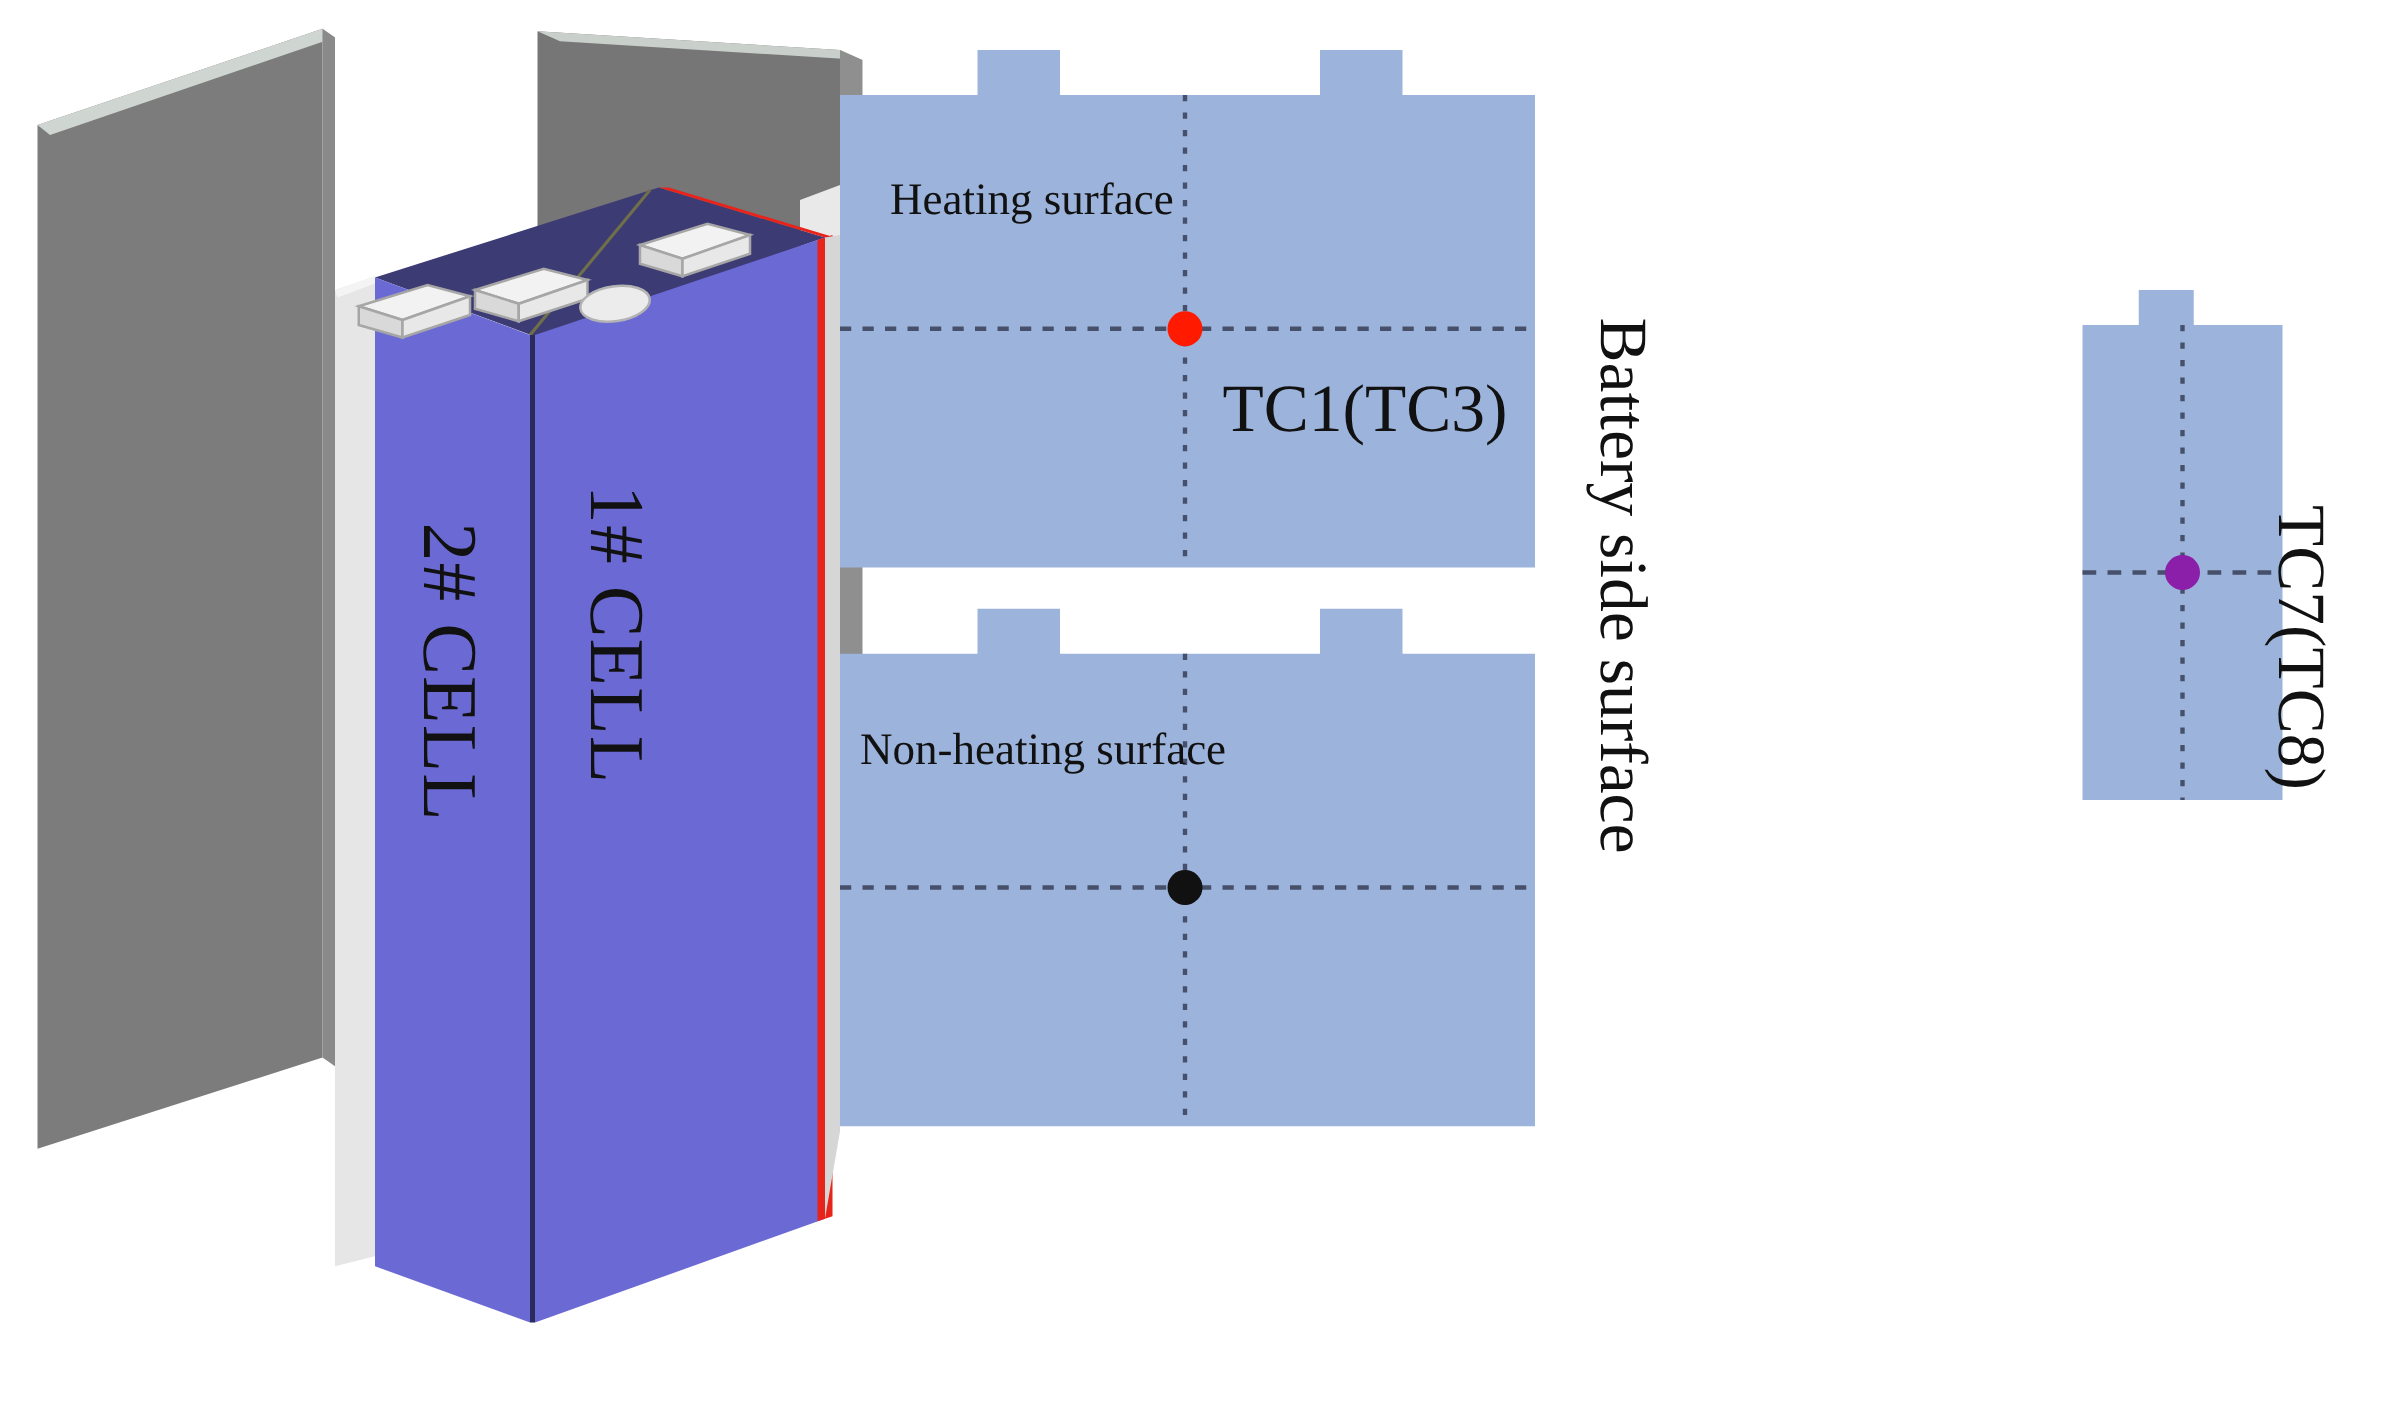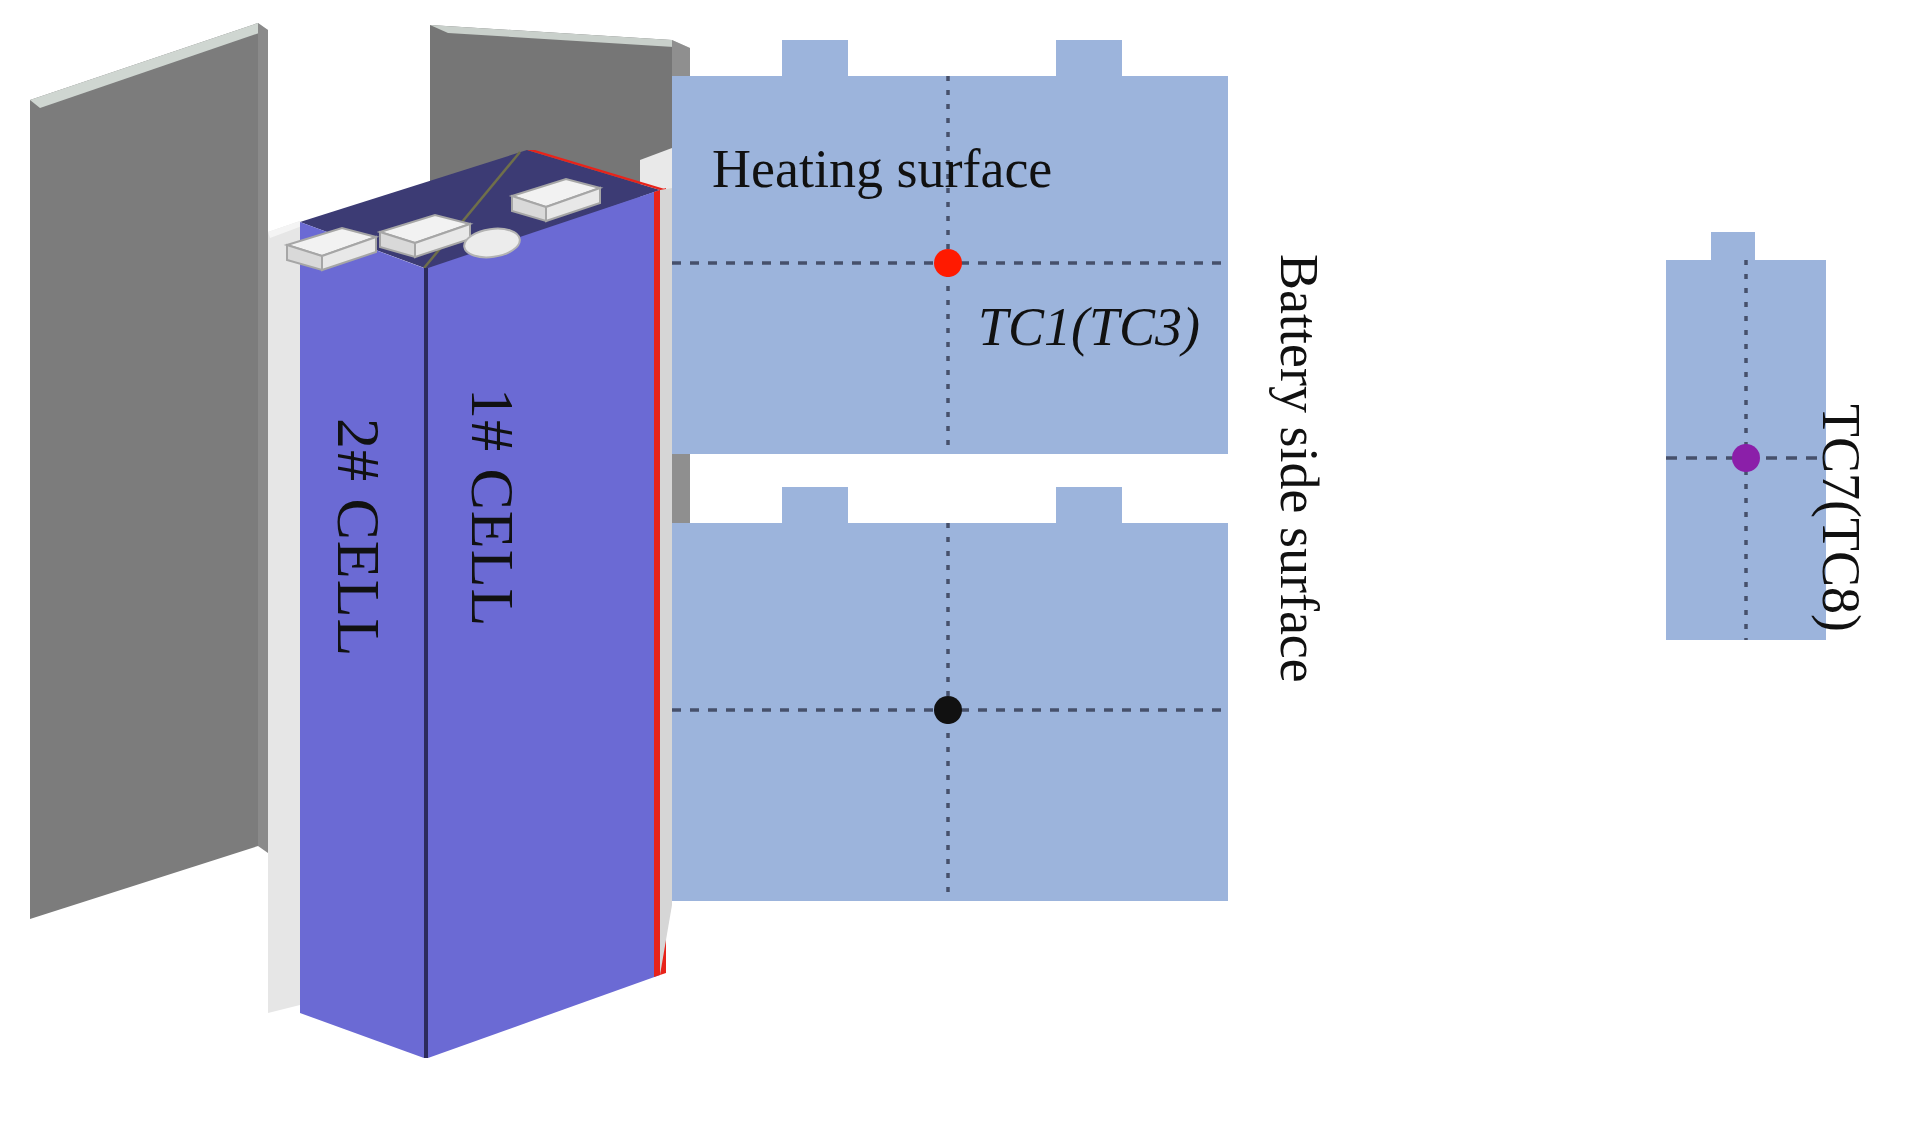--- a/index.html
+++ b/index.html
@@ -10,22 +10,22 @@
 
   .svgwrap{position:absolute;left:0;top:0;width:1924px;height:1135px;}
 
   
   .lbl{position:absolute;color:#111111;white-space:nowrap;
        font-family:"Liberation Serif","DejaVu Serif",serif;}
 
   .cell-label{font-size:62px;letter-spacing:1px;
        transform-origin:0 0;}
 
-  .surf-label{font-size:54px;}
-  .tc-label{font-size:54px;font-style:italic;}
+  .surf-label{font-size:36px;}
+  .tc-label{font-size:54px;}
 
   .side-label{font-size:54px;transform-origin:0 0;}
 </style>
 </head>
 <body>
 
 <div id="stage">
 
   <svg class="svgwrap" viewBox="0 0 1924 1135" width="1924" height="1135">
 
@@ -116,19 +116,20 @@
   </svg>
 
   <div class="lbl cell-label" style="left:394px;top:418px;transform:rotate(90deg);">2# CELL</div>
 
   <div class="lbl cell-label" style="left:528px;top:388px;transform:rotate(90deg);">1# CELL</div>
 
   <div class="lbl surf-label" style="left:712px;top:138px;">Heating surface</div>
 
   <div class="lbl tc-label" style="left:978px;top:296px;">TC1(TC3)</div>
 
+  <div class="lbl surf-label" style="left:688px;top:578px;">Non-heating surface</div>
 
 
   <div class="lbl side-label" style="left:1330px;top:254px;transform:rotate(90deg);">Battery side surface</div>
 
   <div class="lbl side-label" style="left:1872px;top:404px;transform:rotate(90deg);">TC7(TC8)</div>
 
 </div>
 
 </body></html>

